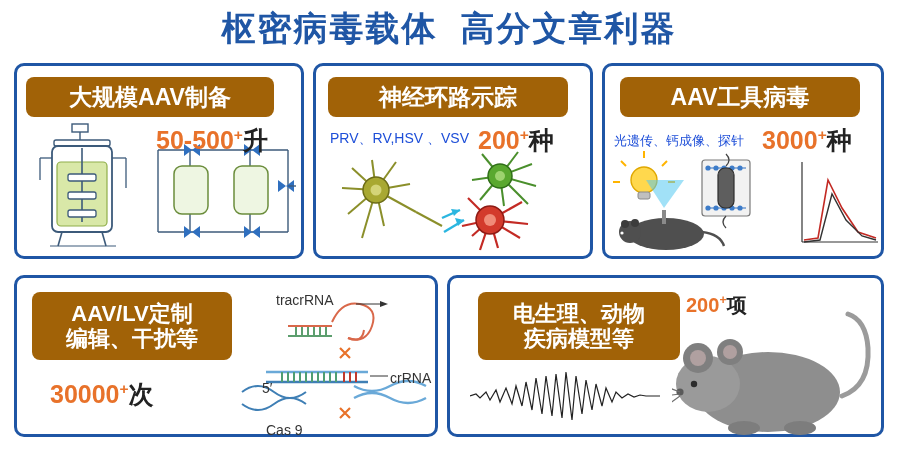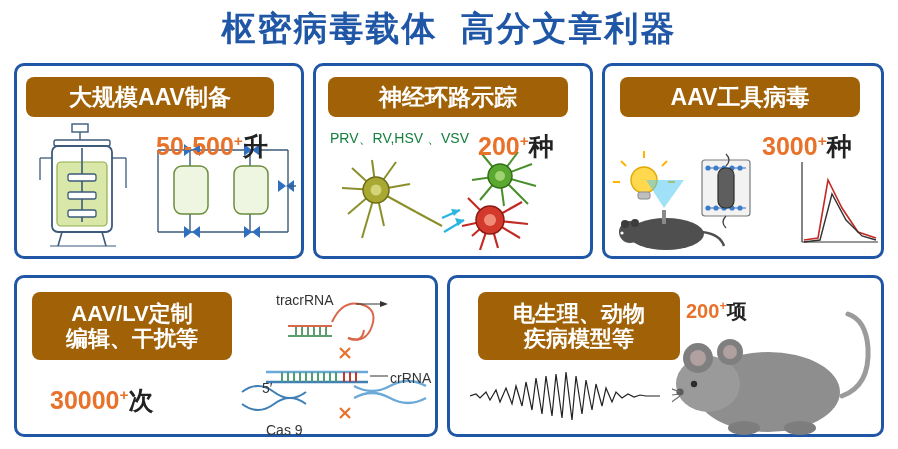--- a/index.html
+++ b/index.html
@@ -67,41 +67,40 @@
   #pill-tools    { left: 620px; top: 77px;  width: 240px; height: 40px; font-size: 23px; }
   #pill-custom   { left: 32px;  top: 292px; width: 200px; height: 68px; font-size: 22px; }
   #pill-physio   { left: 478px; top: 292px; width: 202px; height: 68px; font-size: 22px; font-family: Liberation Serif, serif; }
 
   
   .stat {
     position: absolute;
     color: #e8722a;
     font-weight: bold;
     white-space: nowrap;
-    margin-top: 6px;
   }
   .stat .sup {
     font-size: 0.62em;
     vertical-align: super;
     font-weight: bold;
   }
   .stat .unit {
     color: #222222;
     font-weight: bold;
   }
   #stat-aav-prod { left: 156px; top: 124px; font-size: 25px; }
   #stat-neuro    { left: 478px; top: 124px; font-size: 25px; text-align: right; }
   #stat-tools    { left: 762px; top: 124px; font-size: 25px; }
   #stat-custom   { left: 50px;  top: 378px; font-size: 25px; }
   #stat-physio   { left: 686px; top: 292px; font-size: 20px; }
 
   
   .smalltext {
     position: absolute;
-    color: #15803d;
+    color: #1d4ed8;
     font-size: 14px;
     white-space: nowrap;
   }
   #text-neuro { left: 330px; top: 130px; }
   #text-tools { left: 614px; top: 132px; font-size: 13px; }
 
   
   .art { position: absolute; }
 
   
@@ -312,20 +311,21 @@
 
       <g>
         <line x1="196" y1="96" x2="196" y2="16" stroke="#333" stroke-width="1.2"></line>
         <line x1="196" y1="96" x2="272" y2="96" stroke="#333" stroke-width="1.2"></line>
         <path d="M198 94 L212 92 L222 34 L236 62 L252 86 L270 92" stroke="#c32a24" stroke-width="1.6" fill="none"></path>
         <path d="M198 96 L214 94 L226 48 L240 74 L256 90 L270 94" stroke="#333333" stroke-width="1.4" fill="none"></path>
       </g>
     </svg>
   </div>
 
+  <div class="smalltext" id="text-tools">光遗传、钙成像、探针</div>
   <div class="pill" id="pill-tools">AAV工具病毒</div>
   <div class="stat" id="stat-tools">
     <span>3000</span><span class="sup">+</span><span class="unit">种</span>
   </div>
 
   <div class="card" id="card-custom"></div>
 
   <div class="art" id="art-crispr">
     <svg width="200" height="152" viewBox="0 0 200 152">
 

